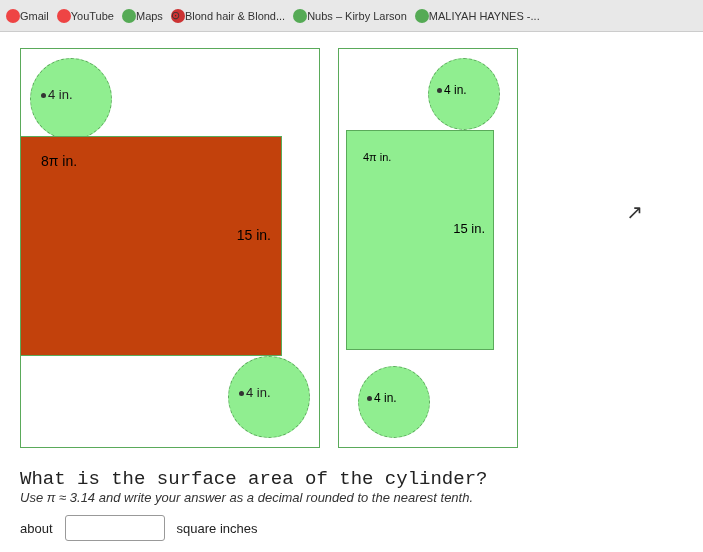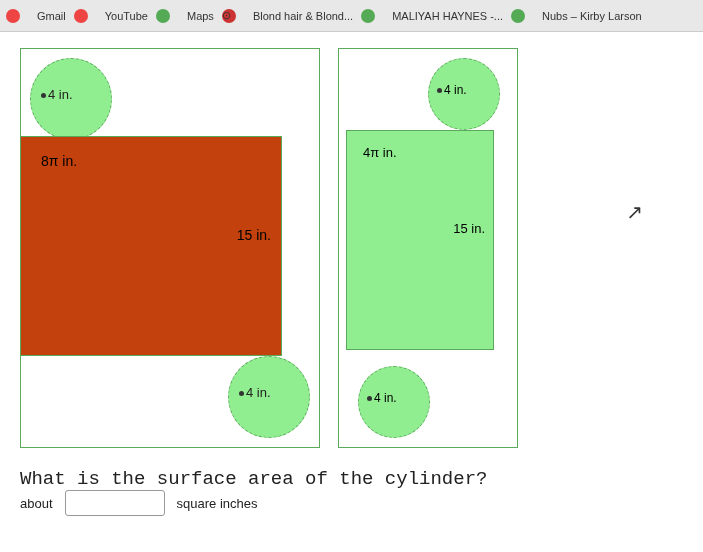--- a/index.html
+++ b/index.html
@@ -20,21 +20,21 @@
       background: #e8e8e8;
       padding: 0 6px;
       gap: 8px;
       font-size: 11px;
       color: #333;
       border-bottom: 1px solid #ccc;
     }
     .tab-item {
       display: flex;
       align-items: center;
-      gap: 17px;
+      gap: 0;
       white-space: nowrap;
       cursor: pointer;
     }
     .tab-icon {
       width: 14px;
       height: 14px;
       border-radius: 50%;
       display: inline-block;
       flex-shrink: 0;
     }
@@ -142,25 +142,25 @@
   <div class="tab-item">
     <span class="tab-icon icon-green"></span>
     <span>Maps</span>
   </div>
   <div class="tab-item">
     <span class="tab-icon icon-pinterest">⊙</span>
     <span>Blond hair &amp; Blond...</span>
   </div>
   <div class="tab-item">
     <span class="tab-icon icon-green"></span>
+    <span>Nubs – Kirby Larson</span>
+  </div>
+  <div class="tab-item">
+    <span class="tab-icon icon-green"></span>
     <span>MALIYAH HAYNES -...</span>
-  </div>
-  <div class="tab-item">
-    <span class="tab-icon icon-green"></span>
-    <span>Nubs – Kirby Larson</span>
   </div>
 </div>
 
 <div class="main-content">
   <div class="diagrams">
 
     <div class="net-diagram">
 
       <div style="position:absolute; top:10px; left:10px; width:82px; height:82px; border-radius:50%; background:#90ee90; border:1.5px dashed #5aaa5a;">
         <span class="label" style="position:absolute; top:28px; left:10px; font-size:13px;">
@@ -186,35 +186,36 @@
 
       <div style="position:absolute; top:0; left:0; width:100%; height:100%; border:1.5px solid #5aaa5a; pointer-events:none; z-index:2;"></div>
 
       <div style="position:absolute; top:10px; right:18px; width:72px; height:72px; border-radius:50%; background:#90ee90; border:1.5px dashed #5aaa5a;">
         <span style="position:absolute; top:24px; left:8px; font-size:12px;">
           <span class="dot"></span><span>4 in.</span>
         </span>
       </div>
 
       <div style="position:absolute; top:82px; left:8px; width:148px; height:220px; background:#90ee90; border:1.5px solid #5aaa5a;">
-        <span style="position:absolute; top:14px; left:16px; font-size:13px;">4π in.</span>
+        <span style="position:absolute; top:20px; left:16px; font-size:11px;">4π in.</span>
         <span style="position:absolute; top:90px; right:8px; font-size:13px;">15 in.</span>
       </div>
 
       <div style="position:absolute; bottom:10px; left:20px; width:72px; height:72px; border-radius:50%; background:#90ee90; border:1.5px dashed #5aaa5a;">
         <span style="position:absolute; top:24px; left:8px; font-size:12px;">
           <span class="dot"></span><span>4 in.</span>
         </span>
       </div>
     </div>
 
   </div>
 
   <div class="question-area">
     <div class="question-text">What is the surface area of the cylinder?</div>
+    <div class="instruction-text">Use π ≈ 3.14 and write your answer as a decimal rounded to the nearest tenth.</div>
     <div class="answer-row">
       <span class="answer-label">about</span>
       <input class="answer-input" type="text" style="">
       <span class="answer-label">square inches</span>
     </div>
 
   </div>
 </div>
 
 <div class="cursor">↗</div>

